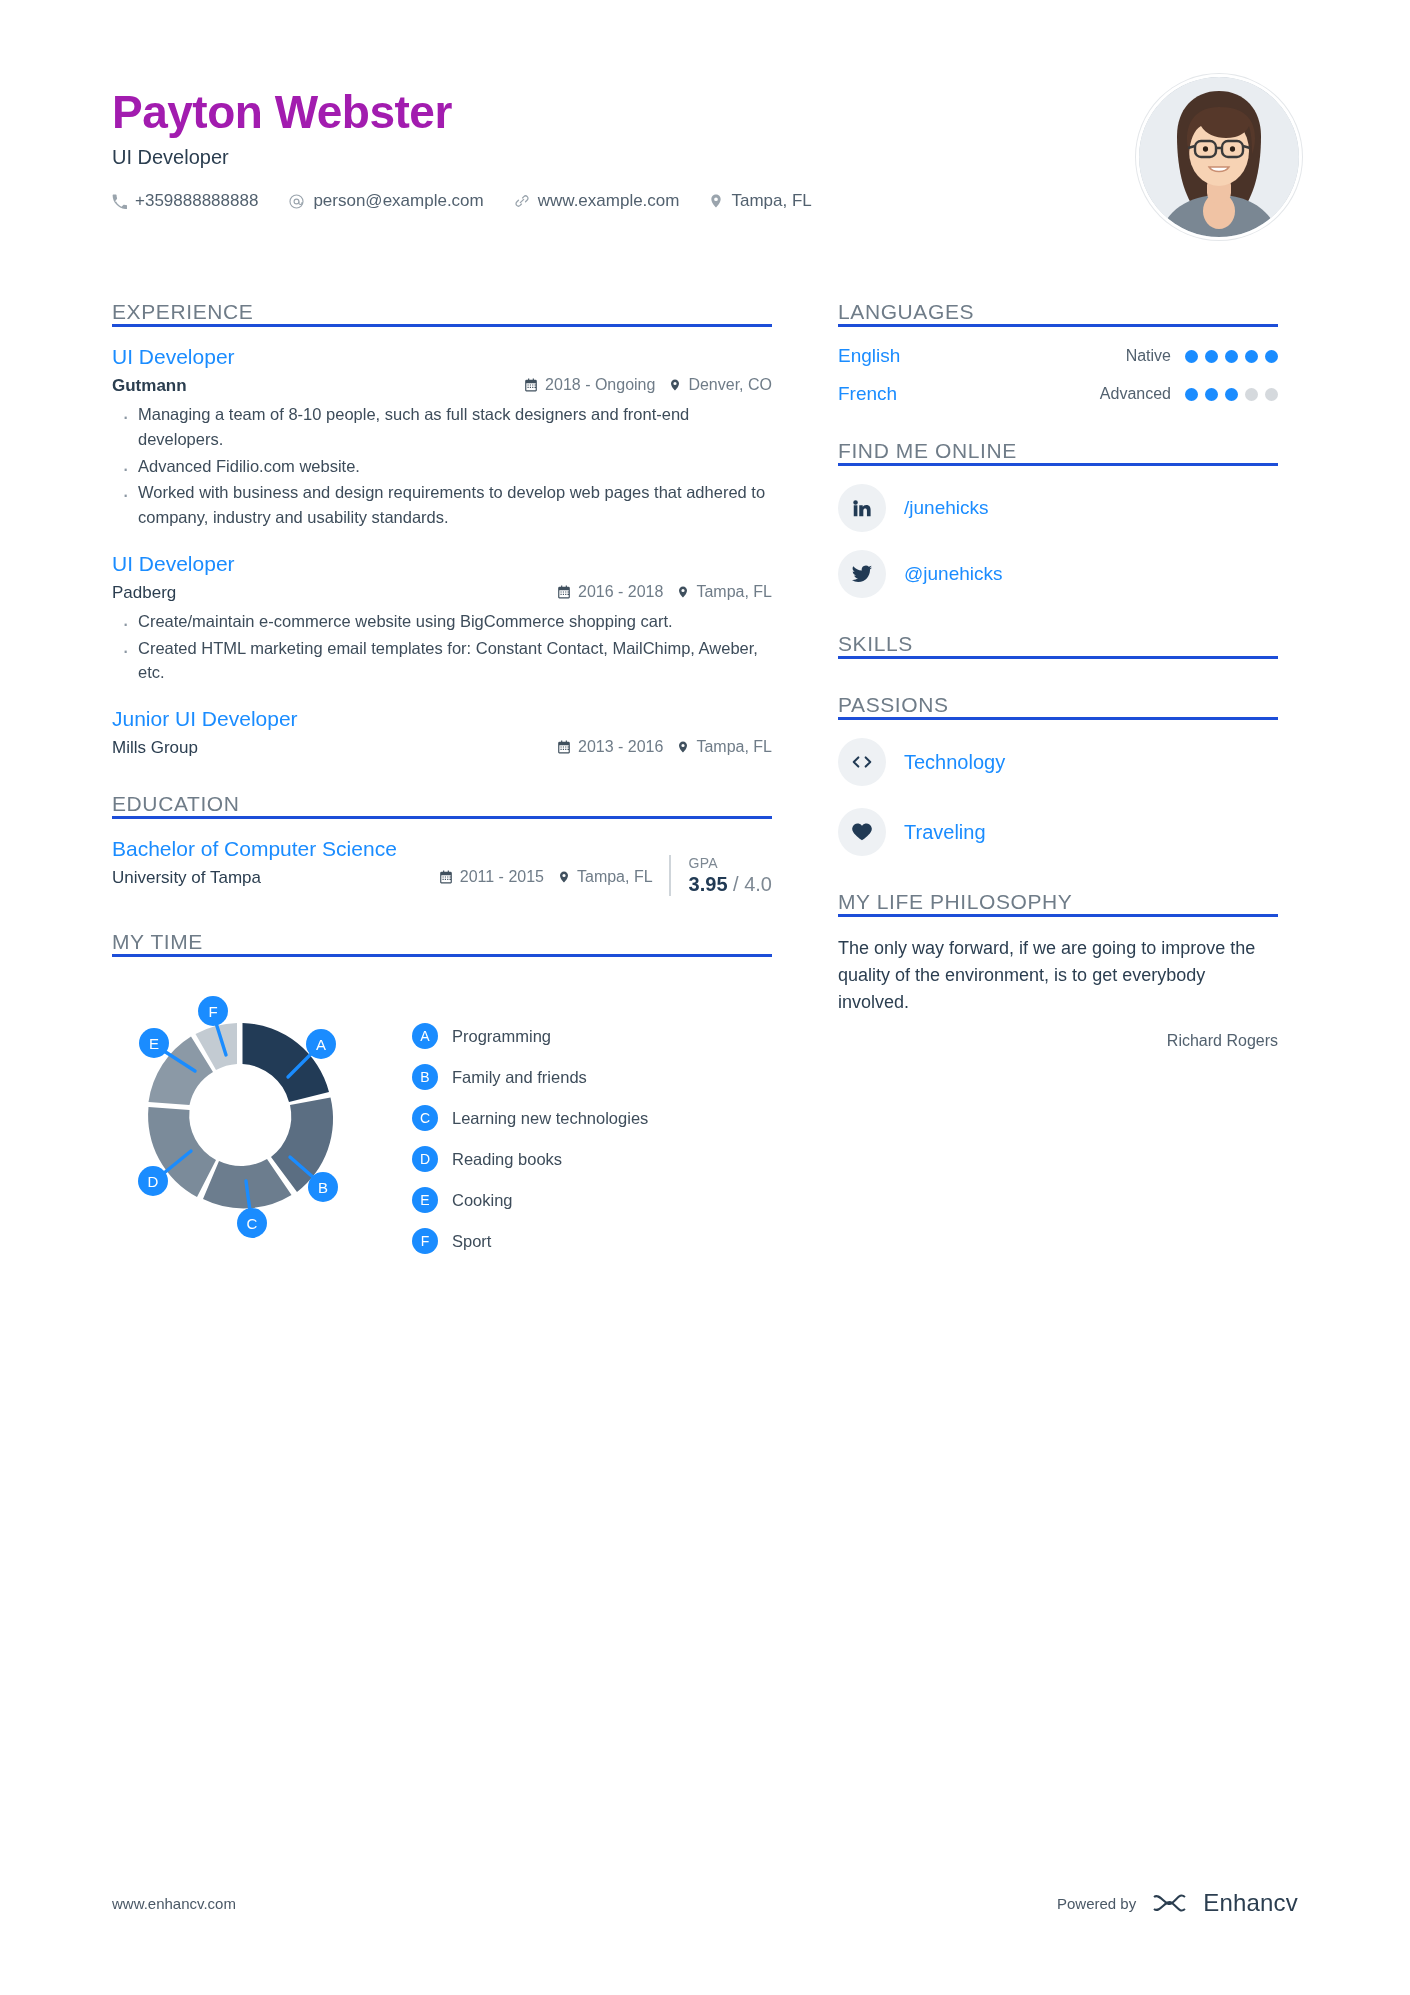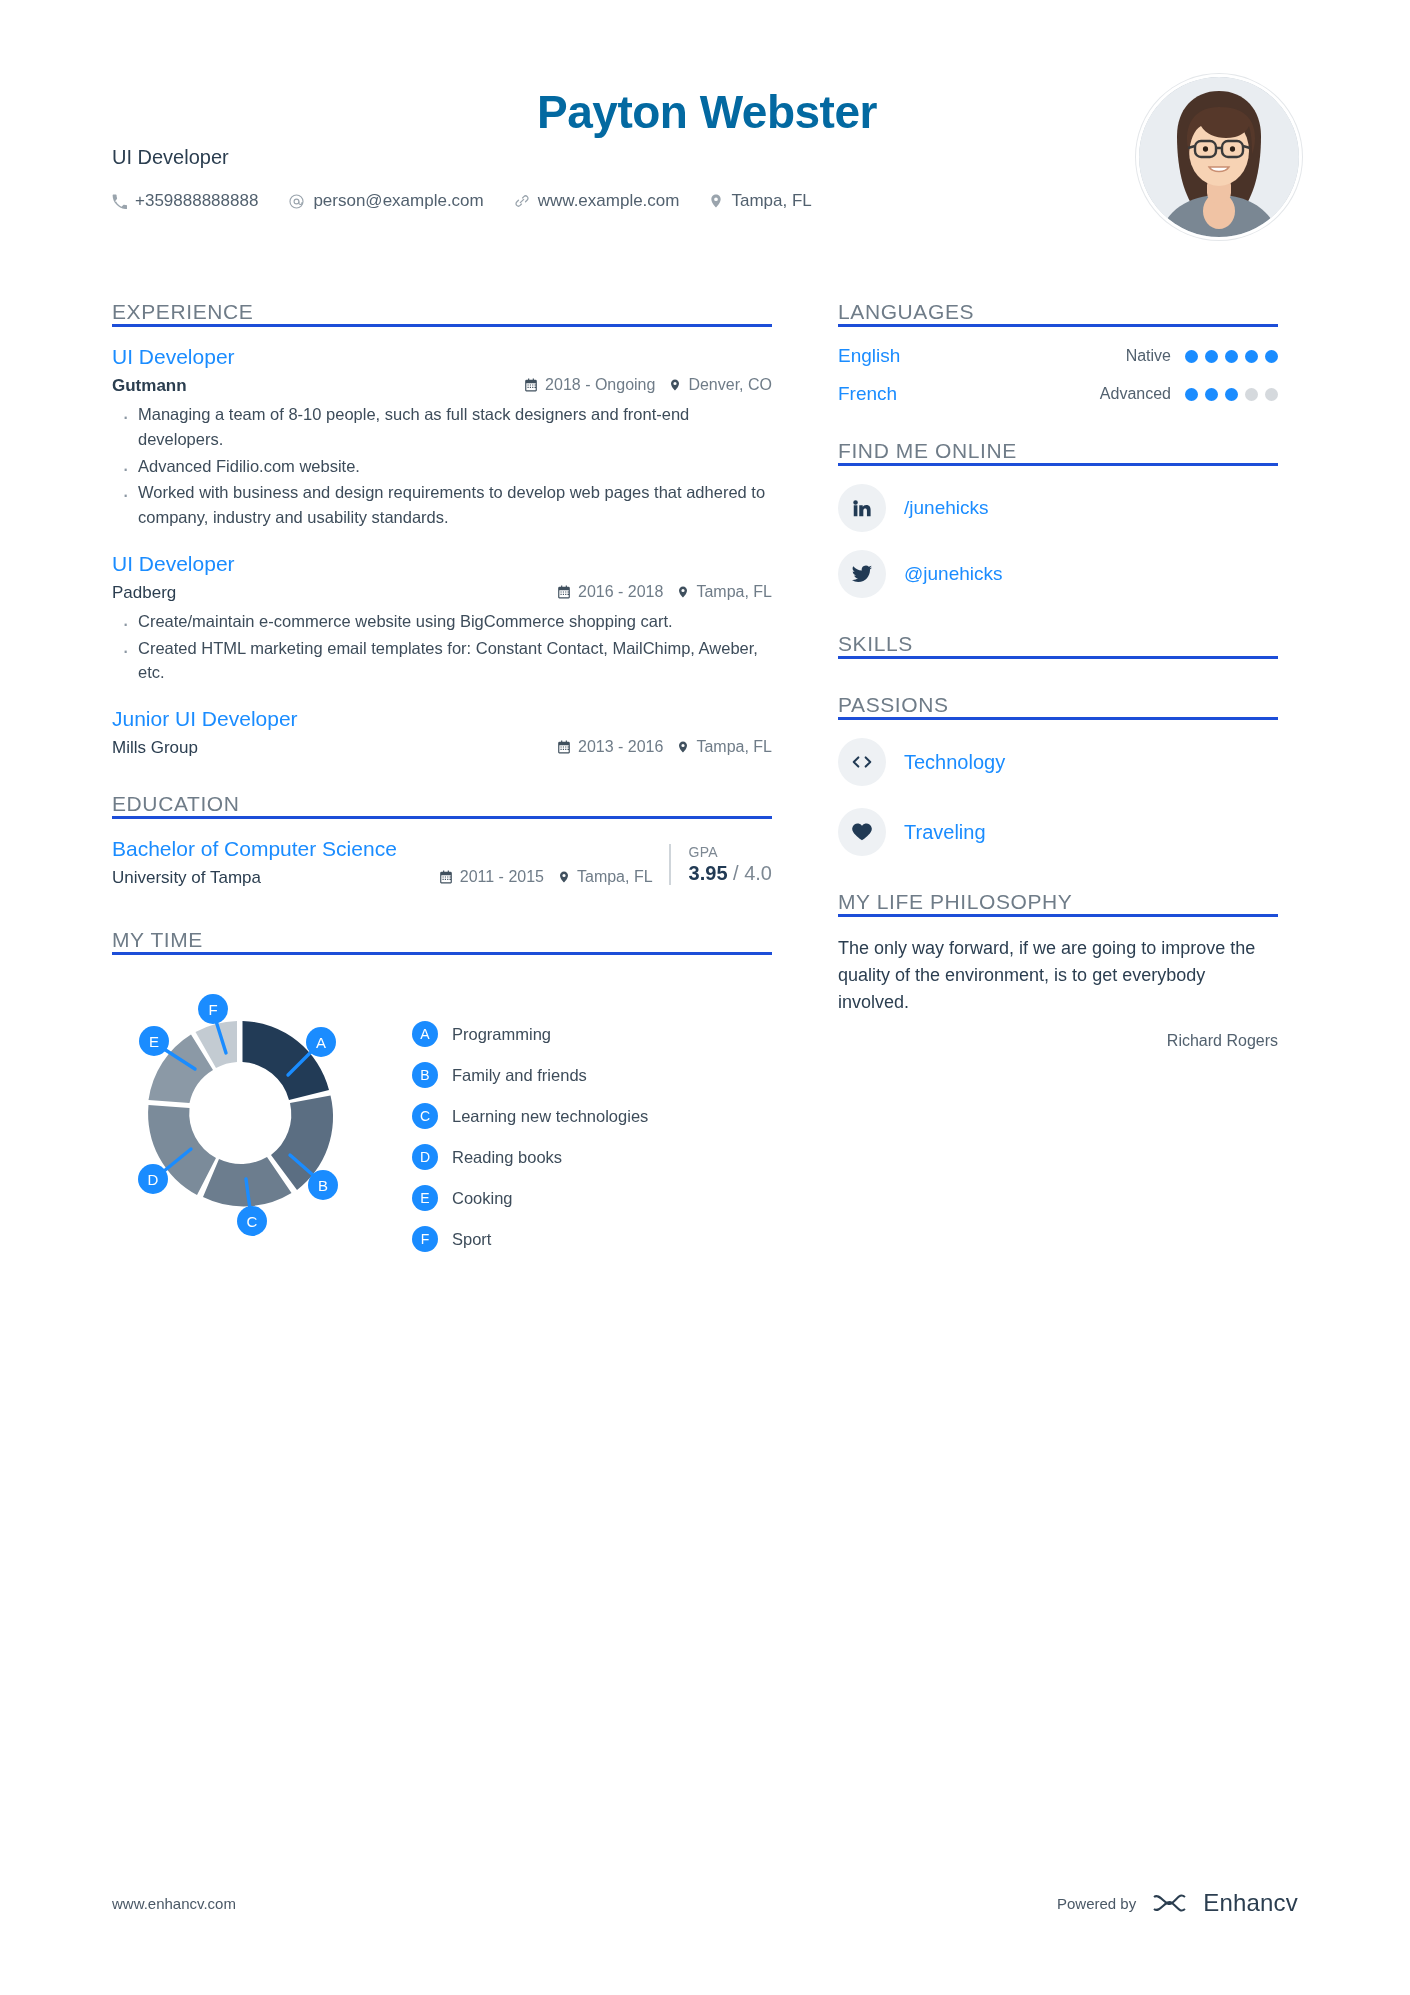--- a/index.html
+++ b/index.html
@@ -25,25 +25,24 @@
   .header {
     position: absolute;
     left: 112px;
     top: 88px;
     width: 1190px;
     height: 140px;
   }
   .name {
     font-size: 46px;
     font-weight: bold;
-    color: #0369a1;
+    color: #a21caf;
     letter-spacing: -0.5px;
     line-height: 1.05;
     margin: 0;
-    text-align: center;
   }
   .role {
     font-size: 20px;
     color: #2b3e50;
     margin-top: 10px;
     font-weight: normal;
   }
   .contacts {
     margin-top: 22px;
     display: flex;
@@ -165,21 +164,21 @@
   }
 
   
   .edu-wrap { display: flex; align-items: flex-start; }
   .edu-main { flex: 1 1 auto; }
   .gpa-box {
     flex: 0 0 auto;
     border-left: 2px solid #cfd5da;
     padding-left: 18px;
     margin-left: 16px;
-    margin-top: 7px;
+    margin-top: 18px;
   }
   .gpa-label {
     font-size: 14px;
     color: #7d8893;
     letter-spacing: 0.3px;
     margin-bottom: 2px;
   }
   .gpa-value { font-size: 20px; color: #7d8893; }
   .gpa-value b { color: #213a54; font-weight: bold; }
 

